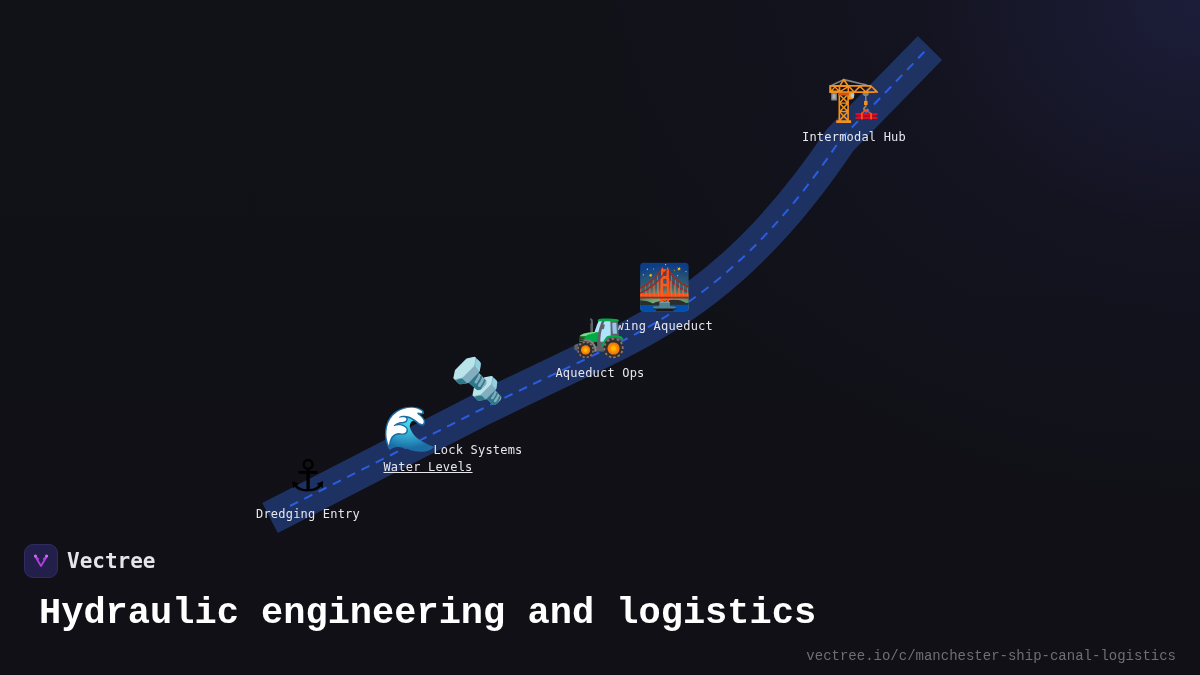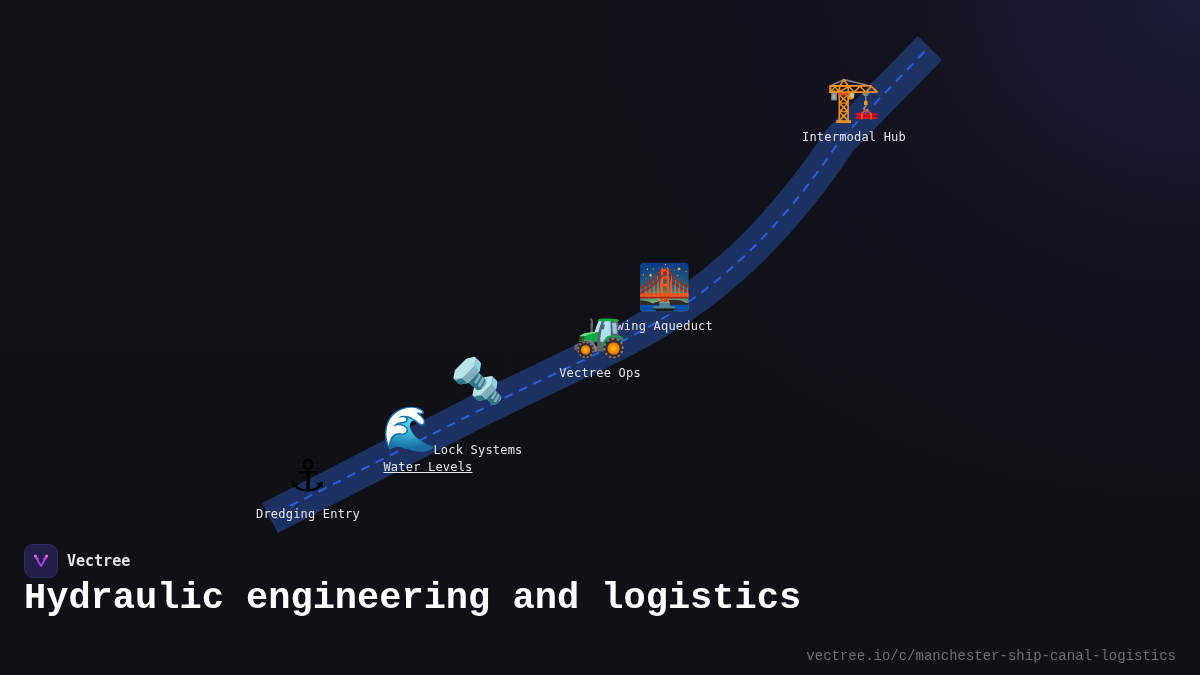--- a/index.html
+++ b/index.html
@@ -57,29 +57,29 @@
       border-radius: 9px;
       background: #22204a;
       border: 1px solid #2f2c63;
       box-sizing: border-box;
       display: flex;
       align-items: center;
       justify-content: center;
     }
     .brand-name {
       color: #e4e4ea;
-      font-size: 15px;
+      font-size: 21px;
       font-weight: bold;
       font-family: "DejaVu Sans Mono", "Liberation Mono", monospace;
     }
     .title {
       position: absolute;
       left: 24px;
       top: 582px;
-      margin: 0;
+      margin: 15px;
       color: #ffffff;
       font-family: "Liberation Mono", "DejaVu Sans Mono", monospace;
       font-weight: bold;
       font-size: 37px;
       line-height: 33px;
       letter-spacing: 0px;
     }
     .title span { display: block; }
     .url {
       position: absolute;
@@ -107,21 +107,21 @@
   <div class="node-icon" style="left:410px; top:429px;">🌊</div>
   <div class="node-label" style="left:428px; top:467px;text-decoration:underline;">Water Levels</div>
 
   <div class="node-icon" style="left:478px; top:381px;">🔩</div>
   <div class="node-label" style="left:478px; top:420px;margin-top:30px;">Lock Systems</div>
 
   <div class="node-icon" style="left:665px; top:287px;">🌉</div>
   <div class="node-label" style="left:661px; top:326px;text-align:right;">Swing Aqueduct</div>
 
   <div class="node-icon" style="left:600px; top:334px;">🚜</div>
-  <div class="node-label" style="left:600px; top:373px;">Vectree Ops</div>
+  <div class="node-label" style="left:600px; top:373px;">Aqueduct Ops</div>
 
   <div class="node-icon" style="left:854px; top:99px;">🏗️</div>
   <div class="node-label" style="left:854px; top:137px;">Intermodal Hub</div>
 
   <div class="brand">
     <div class="brand-logo">
       <svg width="18" height="18" viewBox="0 0 18 18">
         <path d="M3 4 L9 14 L15 4" fill="none" stroke="#b040e0" stroke-width="1.8" stroke-linecap="round" stroke-linejoin="round"></path>
         <path d="M3 4 L6.5 7 M15 4 L11.5 7" fill="none" stroke="#b040e0" stroke-width="1.4" stroke-linecap="round"></path>
         <circle cx="3.5" cy="4" r="1.5" fill="#d070f0"></circle>

